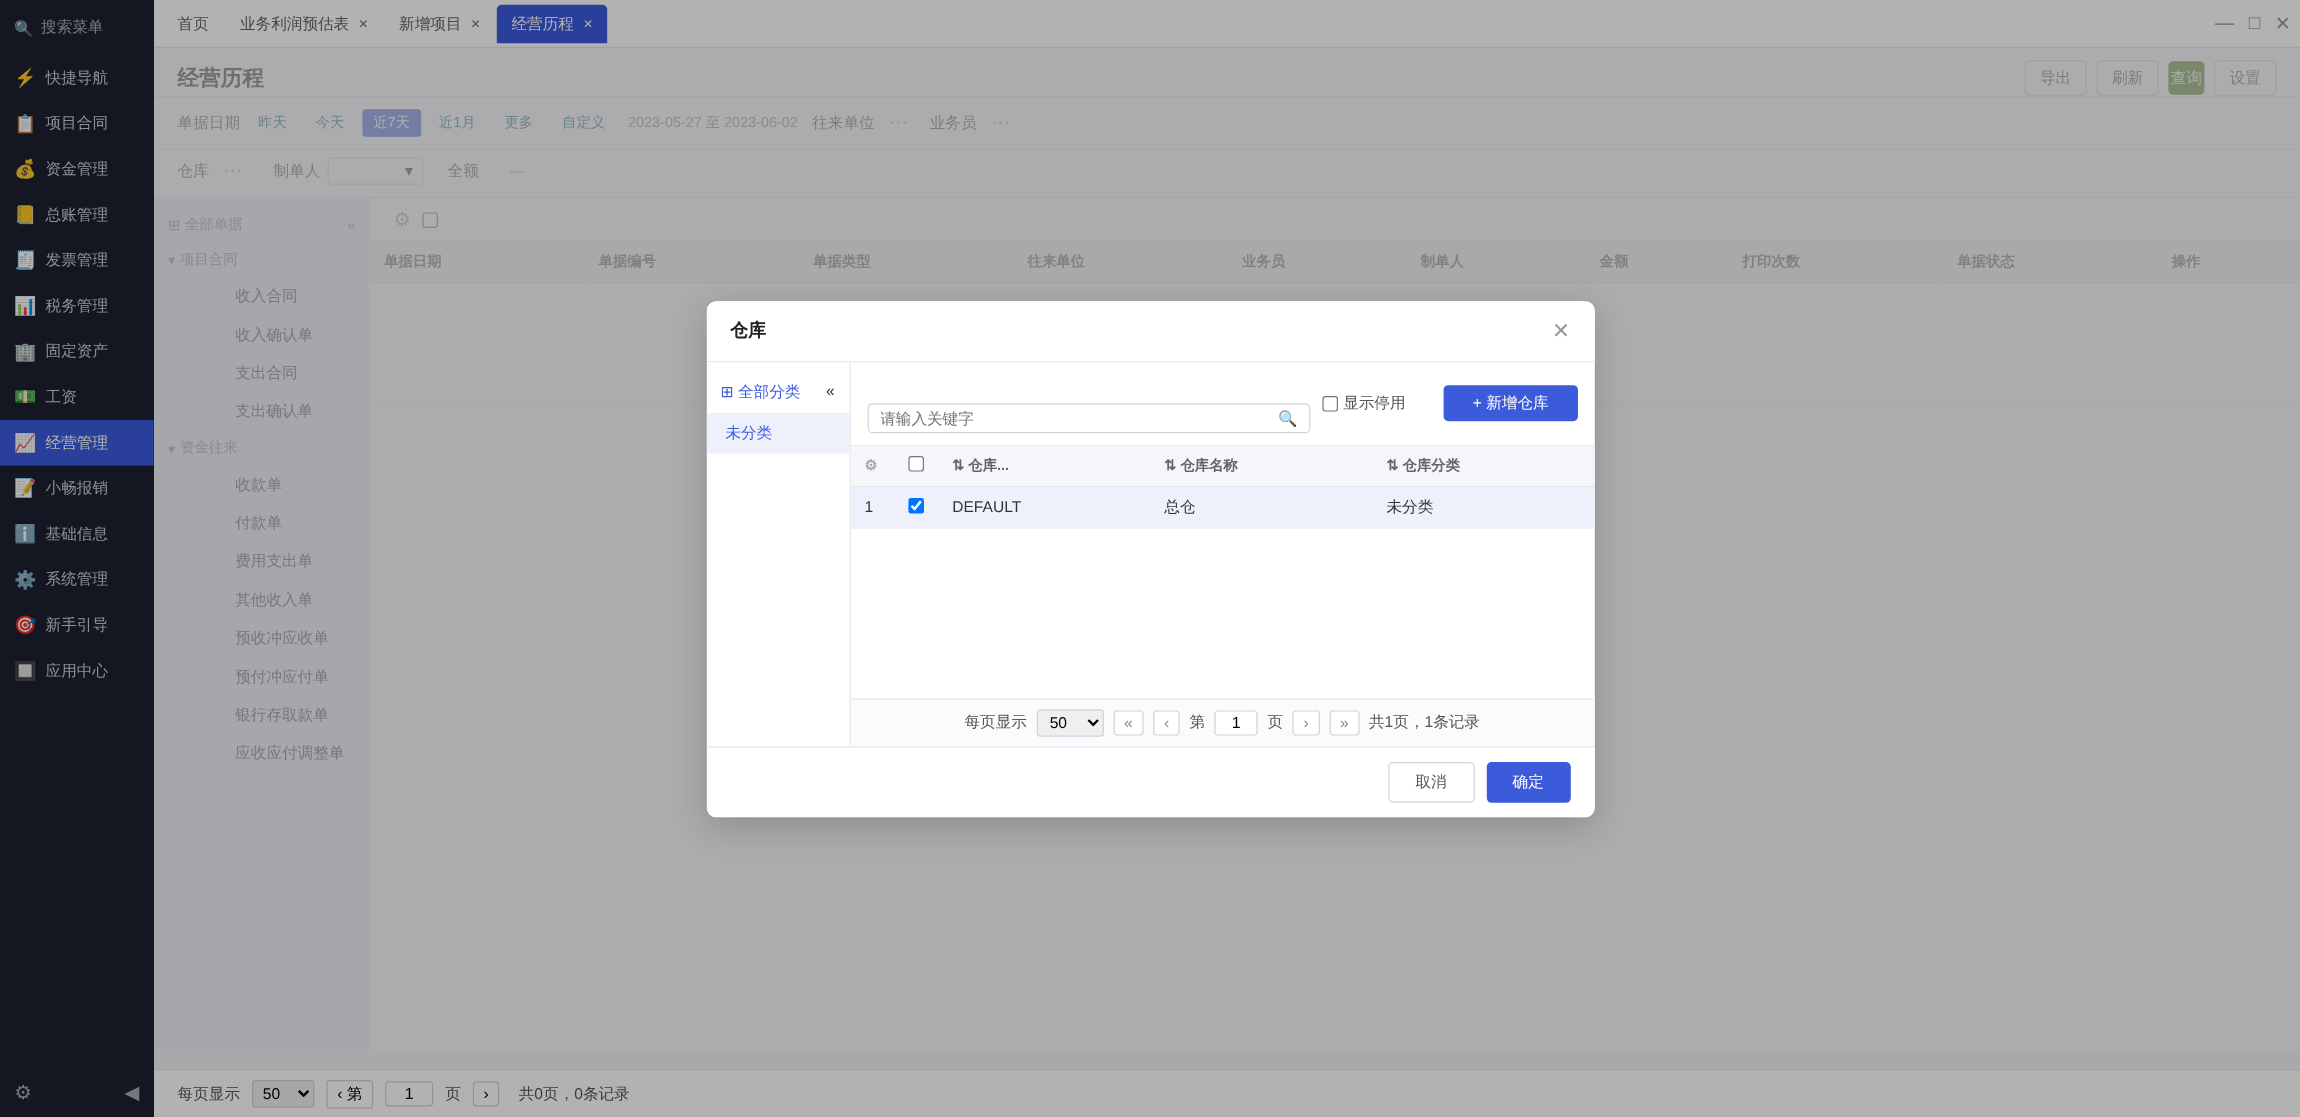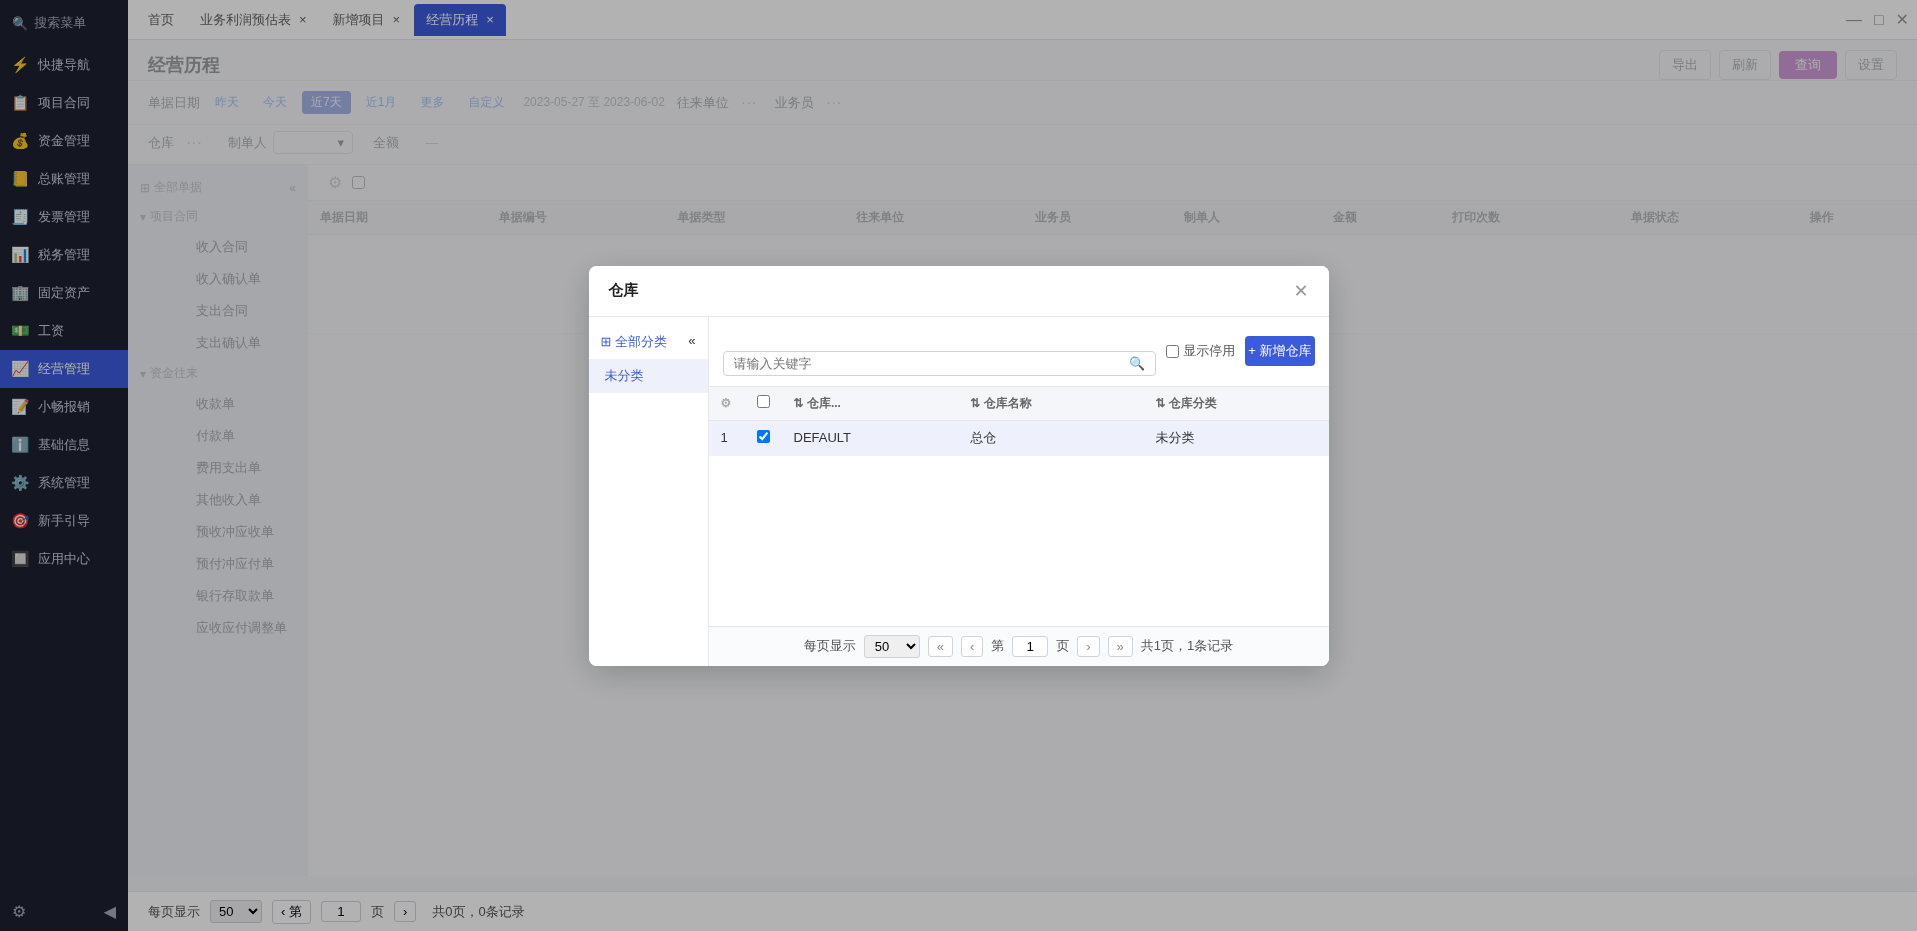--- a/index.html
+++ b/index.html
@@ -36,31 +36,31 @@
     .tab-close-btn { margin-left: 2px; cursor: pointer; }
     .tab-bar-right { margin-left: auto; display: flex; align-items: center; gap: 12px; color: #999; font-size: 16px; }
 
     
     .page-header {
       background: #fff; padding: 10px 20px 0 20px; border-bottom: 1px solid #e5e7eb; display: flex; align-items: center; justify-content: space-between;
     }
     .page-title { font-size: 18px; font-weight: bold; color: #222; }
     .page-header-actions { display: flex; gap: 8px; align-items: center; }
     .btn-outline { padding: 5px 12px; border: 1px solid #d0d3db; border-radius: 4px; background: #fff; color: #555; cursor: pointer; font-size: 13px; display: flex; align-items: center; gap: 4px; }
-    .btn-primary { padding: 5px 16px; border: none; border-radius: 4px; background: #a21caf; color: #fff; cursor: pointer; font-size: 13px; }
+    .btn-primary { padding: 5px 2px; border: none; border-radius: 4px; background: #4d7c0f; color: #fff; cursor: pointer; font-size: 13px; }
 
     
     .filter-bar {
       background: #fff; padding: 10px 20px; border-bottom: 1px solid #e5e7eb; display: flex; flex-wrap: wrap; gap: 12px; align-items: center;
     }
     .filter-group { display: flex; align-items: center; gap: 6px; }
     .filter-label { color: #555; font-size: 13px; white-space: nowrap; }
     .date-btn { padding: 2px 8px; border-radius: 3px; font-size: 12px; cursor: pointer; border: 1px solid transparent; }
     .date-btn.active { background: #3b5bdb; color: #fff; border-color: #3b5bdb; }
-    .date-btn:not(.active) { color: #3b82f6; }
+    .date-btn:not(.active) { color: #0f766e; }
     .date-range { font-size: 12px; color: #888; margin-left: 4px; }
     .filter-dots { color: #aaa; cursor: pointer; font-size: 16px; margin: 0 6px; }
     .filter-select-box { border: 1px solid #d0d3db; border-radius: 4px; padding: 3px 8px; font-size: 13px; min-width: 80px; display: flex; align-items: center; justify-content: space-between; cursor: pointer; }
 
     
     .filter-bar2 {
       background: #fff; padding: 6px 20px 10px 20px; border-bottom: 1px solid #e5e7eb; display: flex; align-items: center; gap: 20px;
     }
 
     
@@ -120,21 +120,21 @@
       flex: 1; display: flex; flex-direction: column; overflow: hidden;
     }
     .table-search-bar {
       padding: 10px 14px; display: flex; align-items: center; gap: 10px; border-bottom: 1px solid #e5e7eb;
     }
     .search-input-wrap {
       border: 1px solid #d0d3db; border-radius: 4px; padding: 4px 10px; display: flex; align-items: center; gap: 6px; flex: 1; margin-top: 24px;
     }
     .search-input-wrap input { border: none; outline: none; font-size: 13px; flex: 1; color: #555; }
     .show-disabled-label { display: flex; align-items: center; gap: 4px; font-size: 13px; color: #555; white-space: nowrap; }
-    .btn-add { background: #3b5bdb; color: #fff; border: none; border-radius: 4px; padding: 6px 3px; font-size: 13px; cursor: pointer; white-space: nowrap; }
+    .btn-add { background: #3b5bdb; color: #fff; border: none; border-radius: 4px; padding: 6px 24px; font-size: 13px; cursor: pointer; white-space: nowrap; margin-left: 22px; }
 
     
     .modal-table { width: 100%; border-collapse: collapse; }
     .modal-table th { background: #f5f6fa; border-bottom: 1px solid #e5e7eb; padding: 8px 12px; font-size: 12px; color: #666; text-align: left; }
     .modal-table td { padding: 8px 12px; border-bottom: 1px solid #f0f2f5; font-size: 13px; }
     .modal-table tr.selected td { background: #eef1fc; }
     .modal-table-wrap { flex: 1; overflow-y: auto; }
 
     
     .modal-pagination {
@@ -458,14 +458,18 @@
           <span>第</span>
           <input class="page-input" value="1" style="">
           <span>页</span>
           <button class="pagi-btn">›</button>
           <button class="pagi-btn">»</button>
           <span>共1页，1条记录</span>
         </div>
       </div>
     </div>
 
+    <div class="modal-footer">
+      <button class="btn-cancel">取消</button>
+      <button class="btn-confirm">确定</button>
+    </div>
   </div>
 </div>
 
 </body></html>

